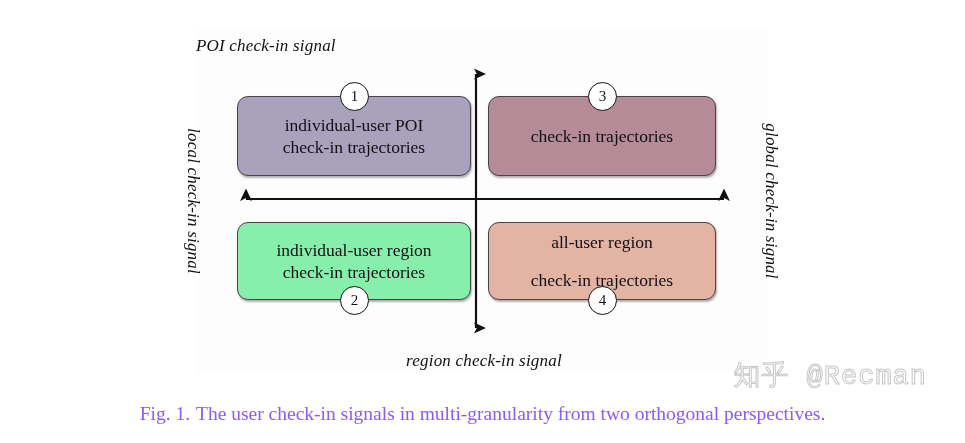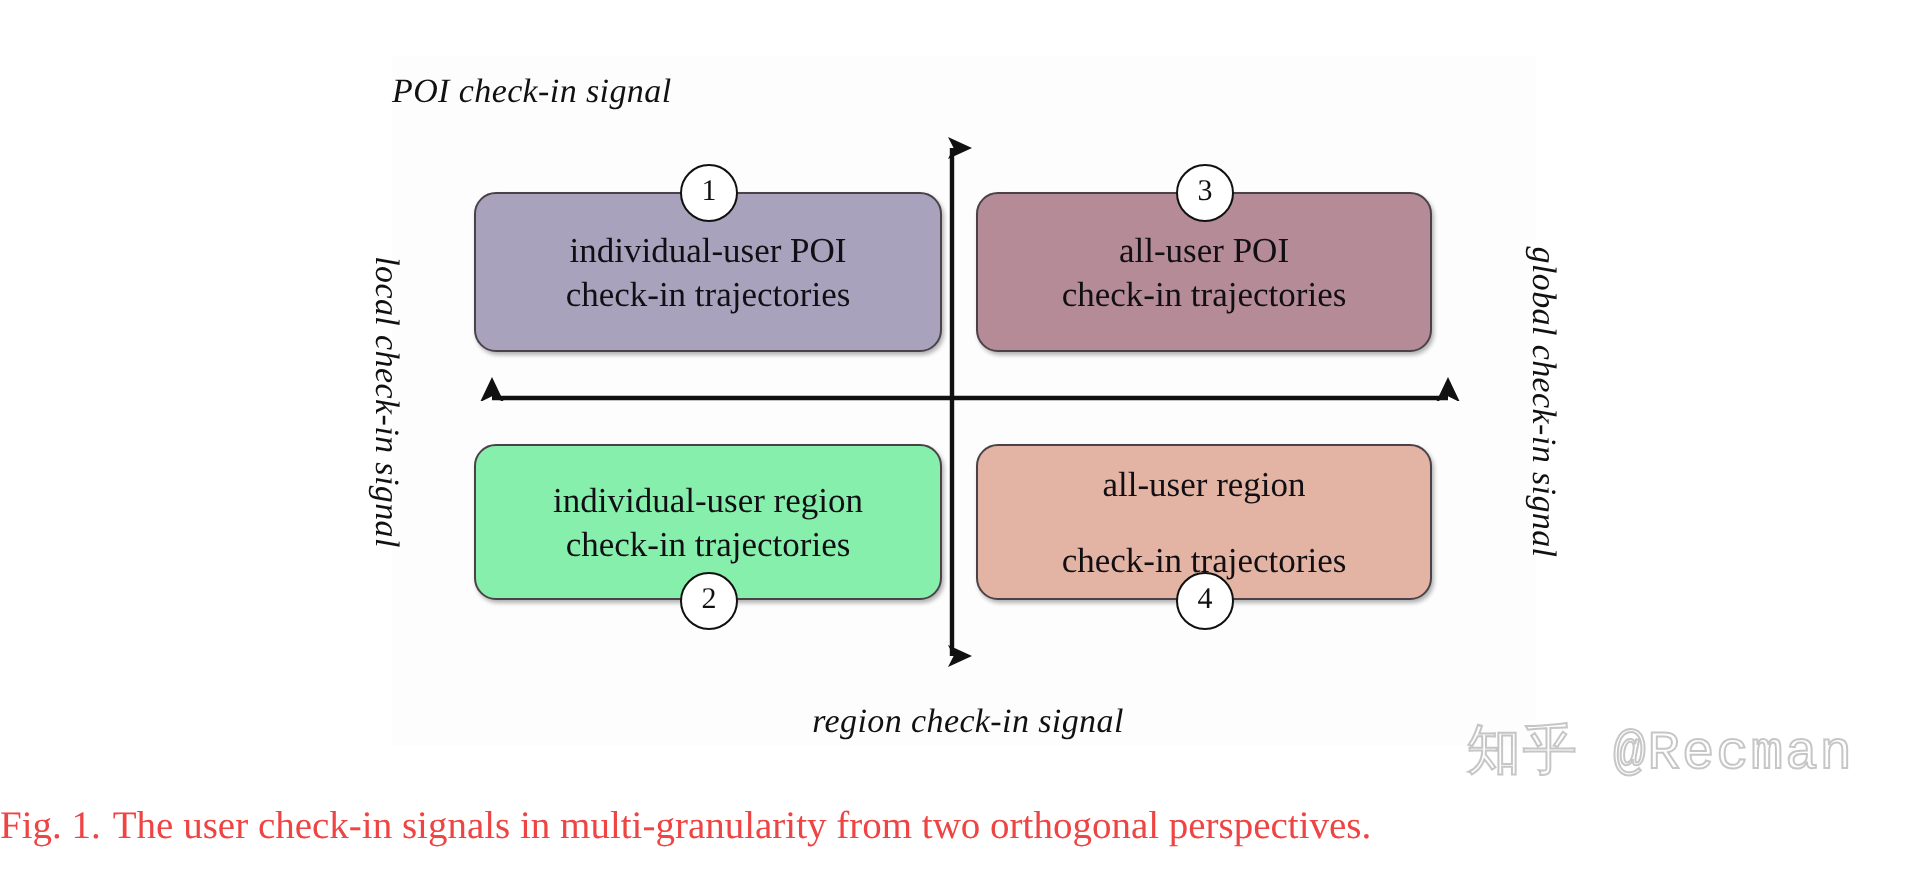--- a/index.html
+++ b/index.html
@@ -107,23 +107,23 @@
   #badge-3 { left: 392px; top: 54px; }
   #badge-2 { left: 144px; top: 258px; }
   #badge-4 { left: 392px; top: 258px; }
 
   
   #caption {
     position: absolute;
     left: 0;
     right: 0;
     bottom: 18px;
-    text-align: left;
+    text-align: center;
     font-size: 19.5px;
-    color: #ef4444;
+    color: #8b5cf6;
     font-family: "Liberation Serif", "DejaVu Serif", serif;
   }
   #caption .cap-no { margin-right: 6px; }
 
   
   #watermark {
     position: absolute;
     right: 38px;
     bottom: 50px;
     font-size: 27px;
@@ -167,21 +167,20 @@
   <div class="axis-label" id="label-left">local check-in signal</div>
   <div class="axis-label" id="label-right">global check-in signal</div>
 
   <div class="qbox" id="box-1" style="background: rgb(169, 162, 189);">
     <span class="line">individual-user POI</span>
     <span class="line">check-in trajectories</span>
   </div>
   <div class="badge" id="badge-1">1</div>
 
   <div class="qbox" id="box-3" style="background: rgb(180, 139, 150);">
-    <span class="line">all-user POI</span>
     <span class="line">check-in trajectories</span>
   </div>
   <div class="badge" id="badge-3">3</div>
 
   <div class="qbox" id="box-2" style="background: #86efac;">
     <span class="line">individual-user region</span>
     <span class="line">check-in trajectories</span>
   </div>
   <div class="badge" id="badge-2">2</div>
 

